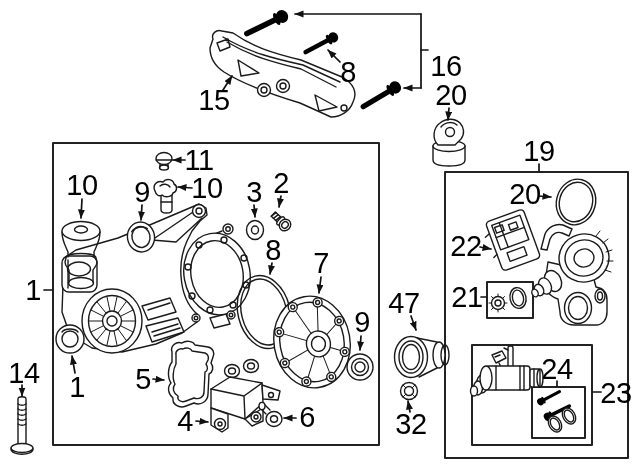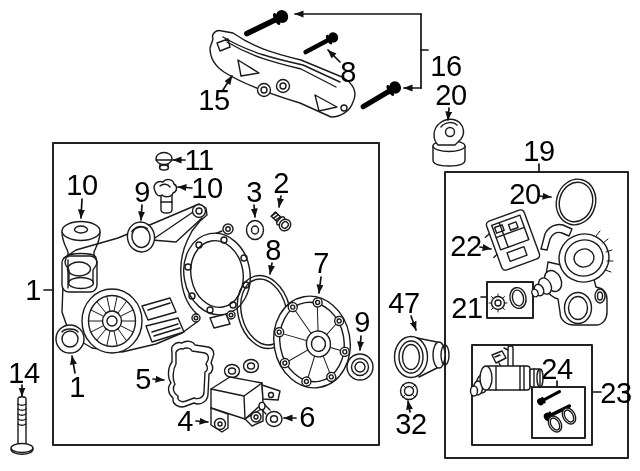--- a/index.html
+++ b/index.html
@@ -373,20 +373,20 @@
 <div class="co" style="left:199px;top:160px">11</div>
 <div class="co" style="left:77px;top:387px">1</div>
 <div class="co" style="left:82px;top:185px">10</div>
 <div class="co" style="left:24px;top:373px">14</div>
 <div class="co" style="left:214px;top:100px">15</div>
 <div class="co" style="left:446px;top:66px">16</div>
 <div class="co" style="left:348px;top:72px">8</div>
 <div class="co" style="left:451px;top:95px">20</div>
 <div class="co" style="left:539px;top:151px">19</div>
 <div class="co" style="left:525px;top:194px">20</div>
-<div class="co" style="left:467px;top:308px">21</div>
+<div class="co" style="left:467px;top:297px">21</div>
 <div class="co" style="left:466px;top:246px">22</div>
 <div class="co" style="left:616px;top:393px">23</div>
 <div class="co" style="left:557px;top:369px">24</div>
 <div class="co" style="left:404px;top:303px">47</div>
 <div class="co" style="left:411px;top:424px">32</div>
 
 </div>
 
 </body></html>

